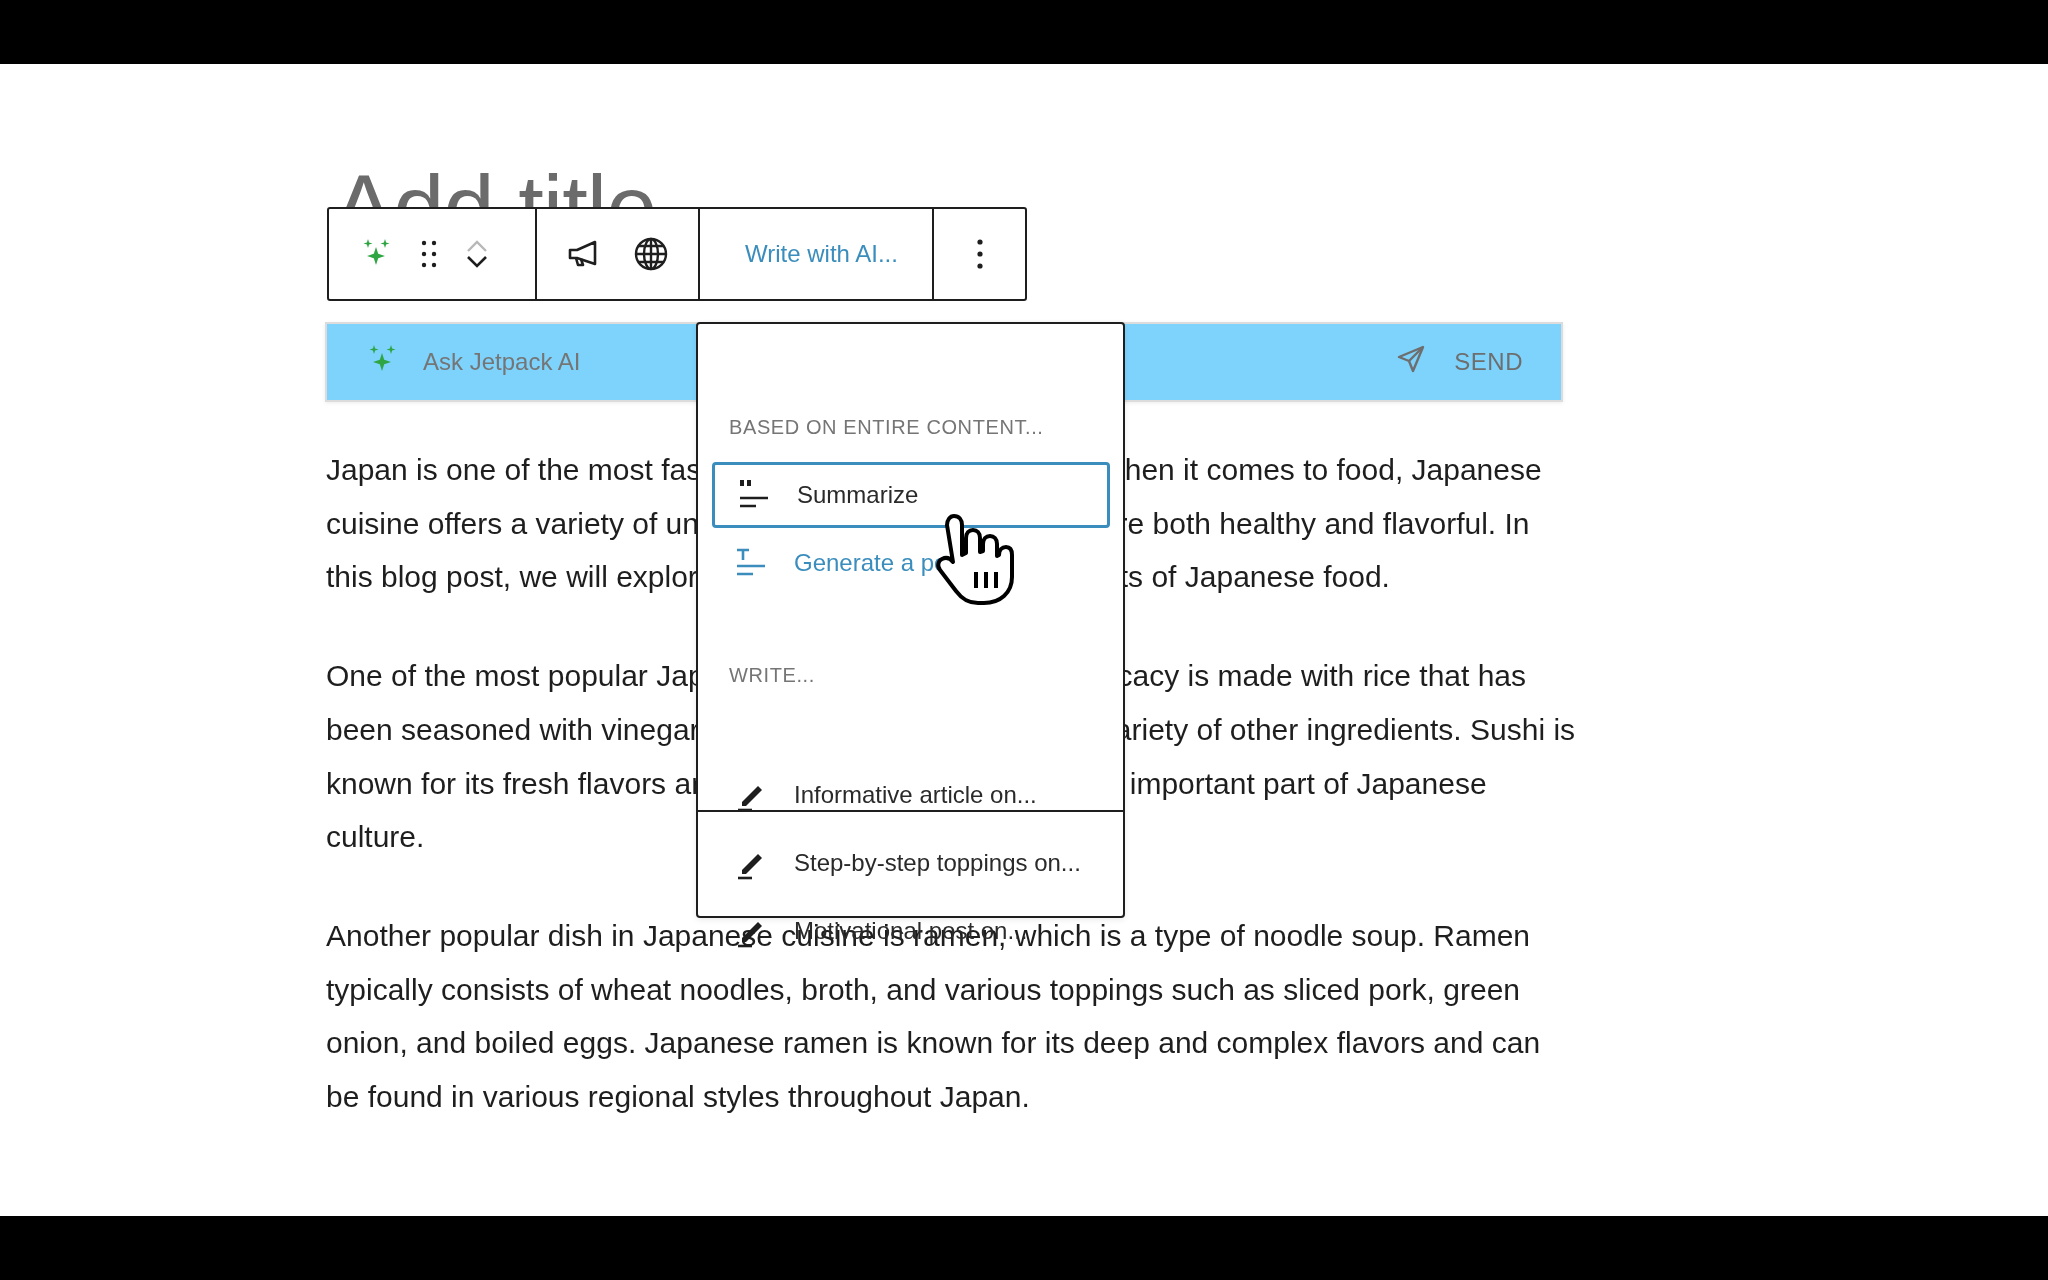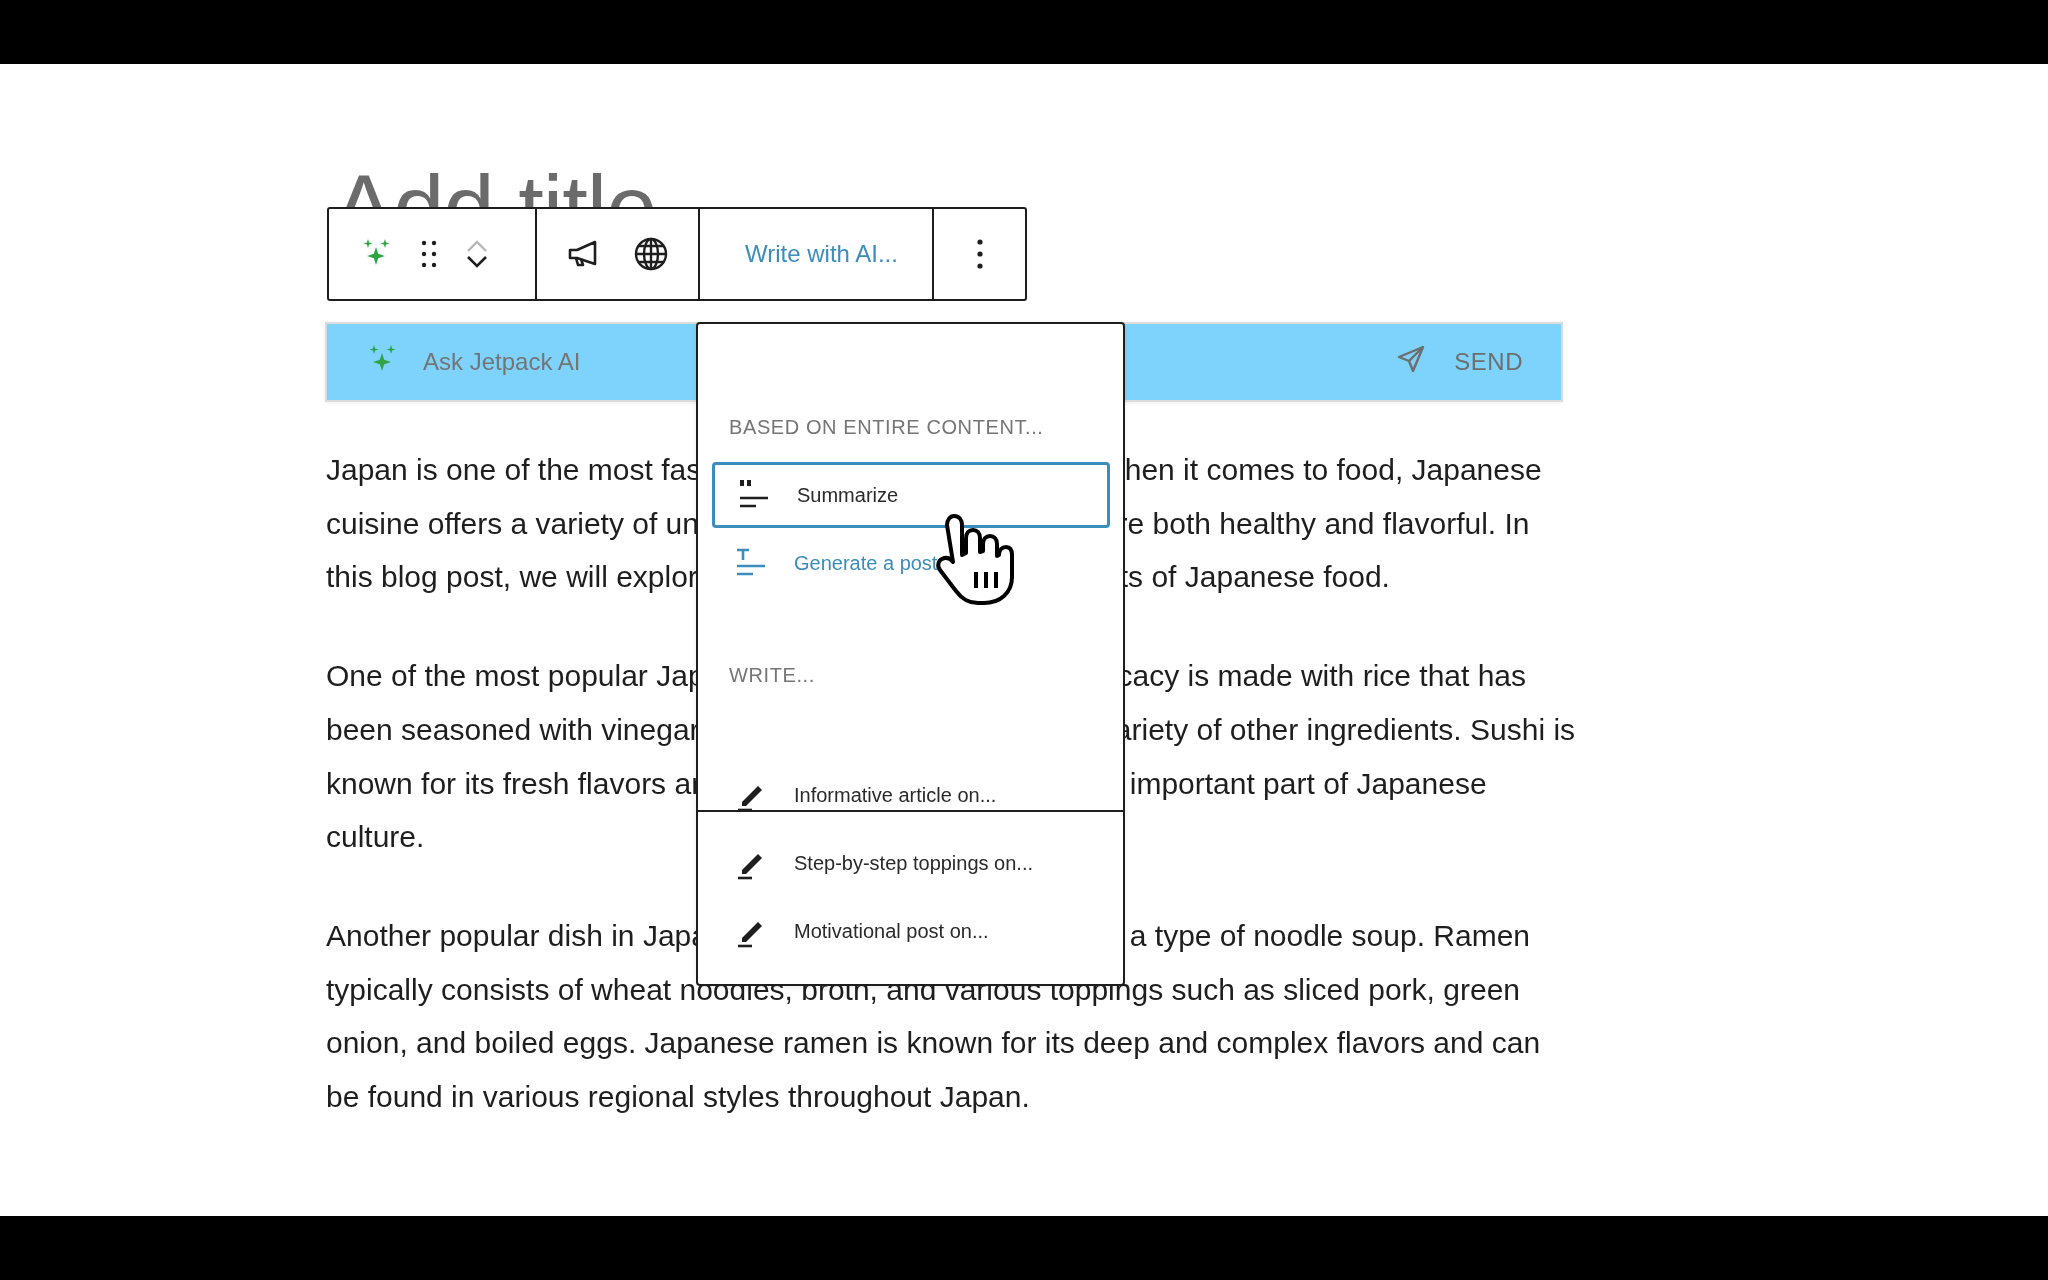--- a/index.html
+++ b/index.html
@@ -22,23 +22,23 @@
   .write-ai { color: #3a8dbd; font-size: 24px; margin-left: 23px; }
   .movers { display: flex; flex-direction: column; align-items: center; gap: 2px; }
 
   
   .ai-bar { position: absolute; left: 325px; top: 258px; width: 1238px; height: 80px; background: #7dd3fc; border: 2px solid #dcdcdc; box-shadow: 0 1px 4px rgba(0,0,0,0.08); display: flex; align-items: center; }
   .ai-bar .sparkle { margin-left: 38px; }
   .ai-input { margin-left: 24px; font-size: 24px; color: #4a4a4a; border: none; outline: none; background: transparent; width: 600px; font-family: inherit; }
   .send-btn { position: absolute; right: 38px; top: 0; height: 100%; display: flex; align-items: center; gap: 28px; color: #6e6e6e; font-size: 24px; letter-spacing: 0.5px; cursor: pointer; }
 
   
-  .ai-menu { position: absolute; left: 696px; top: 258px; width: 429px; height: 664px; background: #fff; border: 2px solid #1e1e1e; border-radius: 4px; box-shadow: 0 2px 6px rgba(0,0,0,0.08); }
+  .ai-menu { position: absolute; left: 696px; top: 258px; width: 429px; height: 596px; background: #fff; border: 2px solid #1e1e1e; border-radius: 4px; box-shadow: 0 2px 6px rgba(0,0,0,0.08); }
   .menu-heading { position: absolute; left: 31px; font-size: 20px; color: #757575; letter-spacing: 0.6px; text-transform: uppercase; }
-  .menu-item { position: absolute; left: 14px; width: 398px; height: 66px; display: flex; align-items: center; padding-left: 22px; cursor: pointer; font-size: 20px; color: #2a2a2a; }
+  .menu-item { position: absolute; left: 14px; width: 398px; height: 66px; display: flex; align-items: center; padding-left: 22px; cursor: pointer; font-size: 24px; color: #2a2a2a; }
   .menu-item .icon { width: 34px; display: flex; justify-content: center; }
   .menu-item .label { margin-left: 26px; }
   .menu-item.focused { border: 3px solid #3a8dbd; border-radius: 4px; }
   .menu-item.hovered { color: #3a8dbd; }
   .menu-sep { position: absolute; left: 0; right: 0; top: 486px; height: 2px; background: #1e1e1e; }
 
   
   .content { position: absolute; left: 326px; top: 379px; width: 1250px; font-size: 30px; color: #1e1e1e; line-height: 53.7px; }
   .content p { margin-bottom: 45px; }
 

